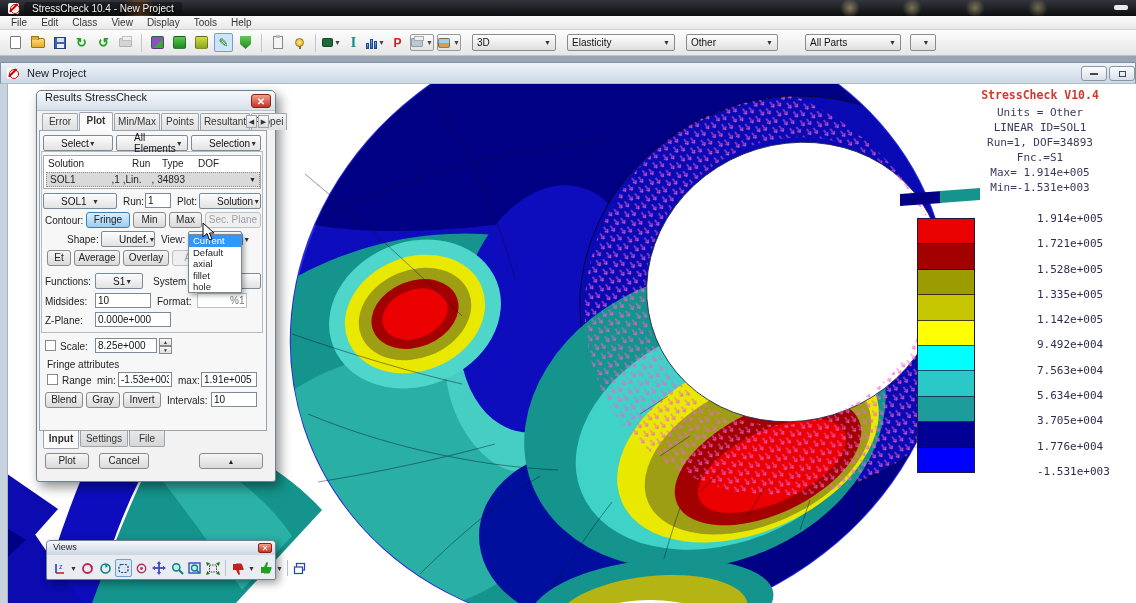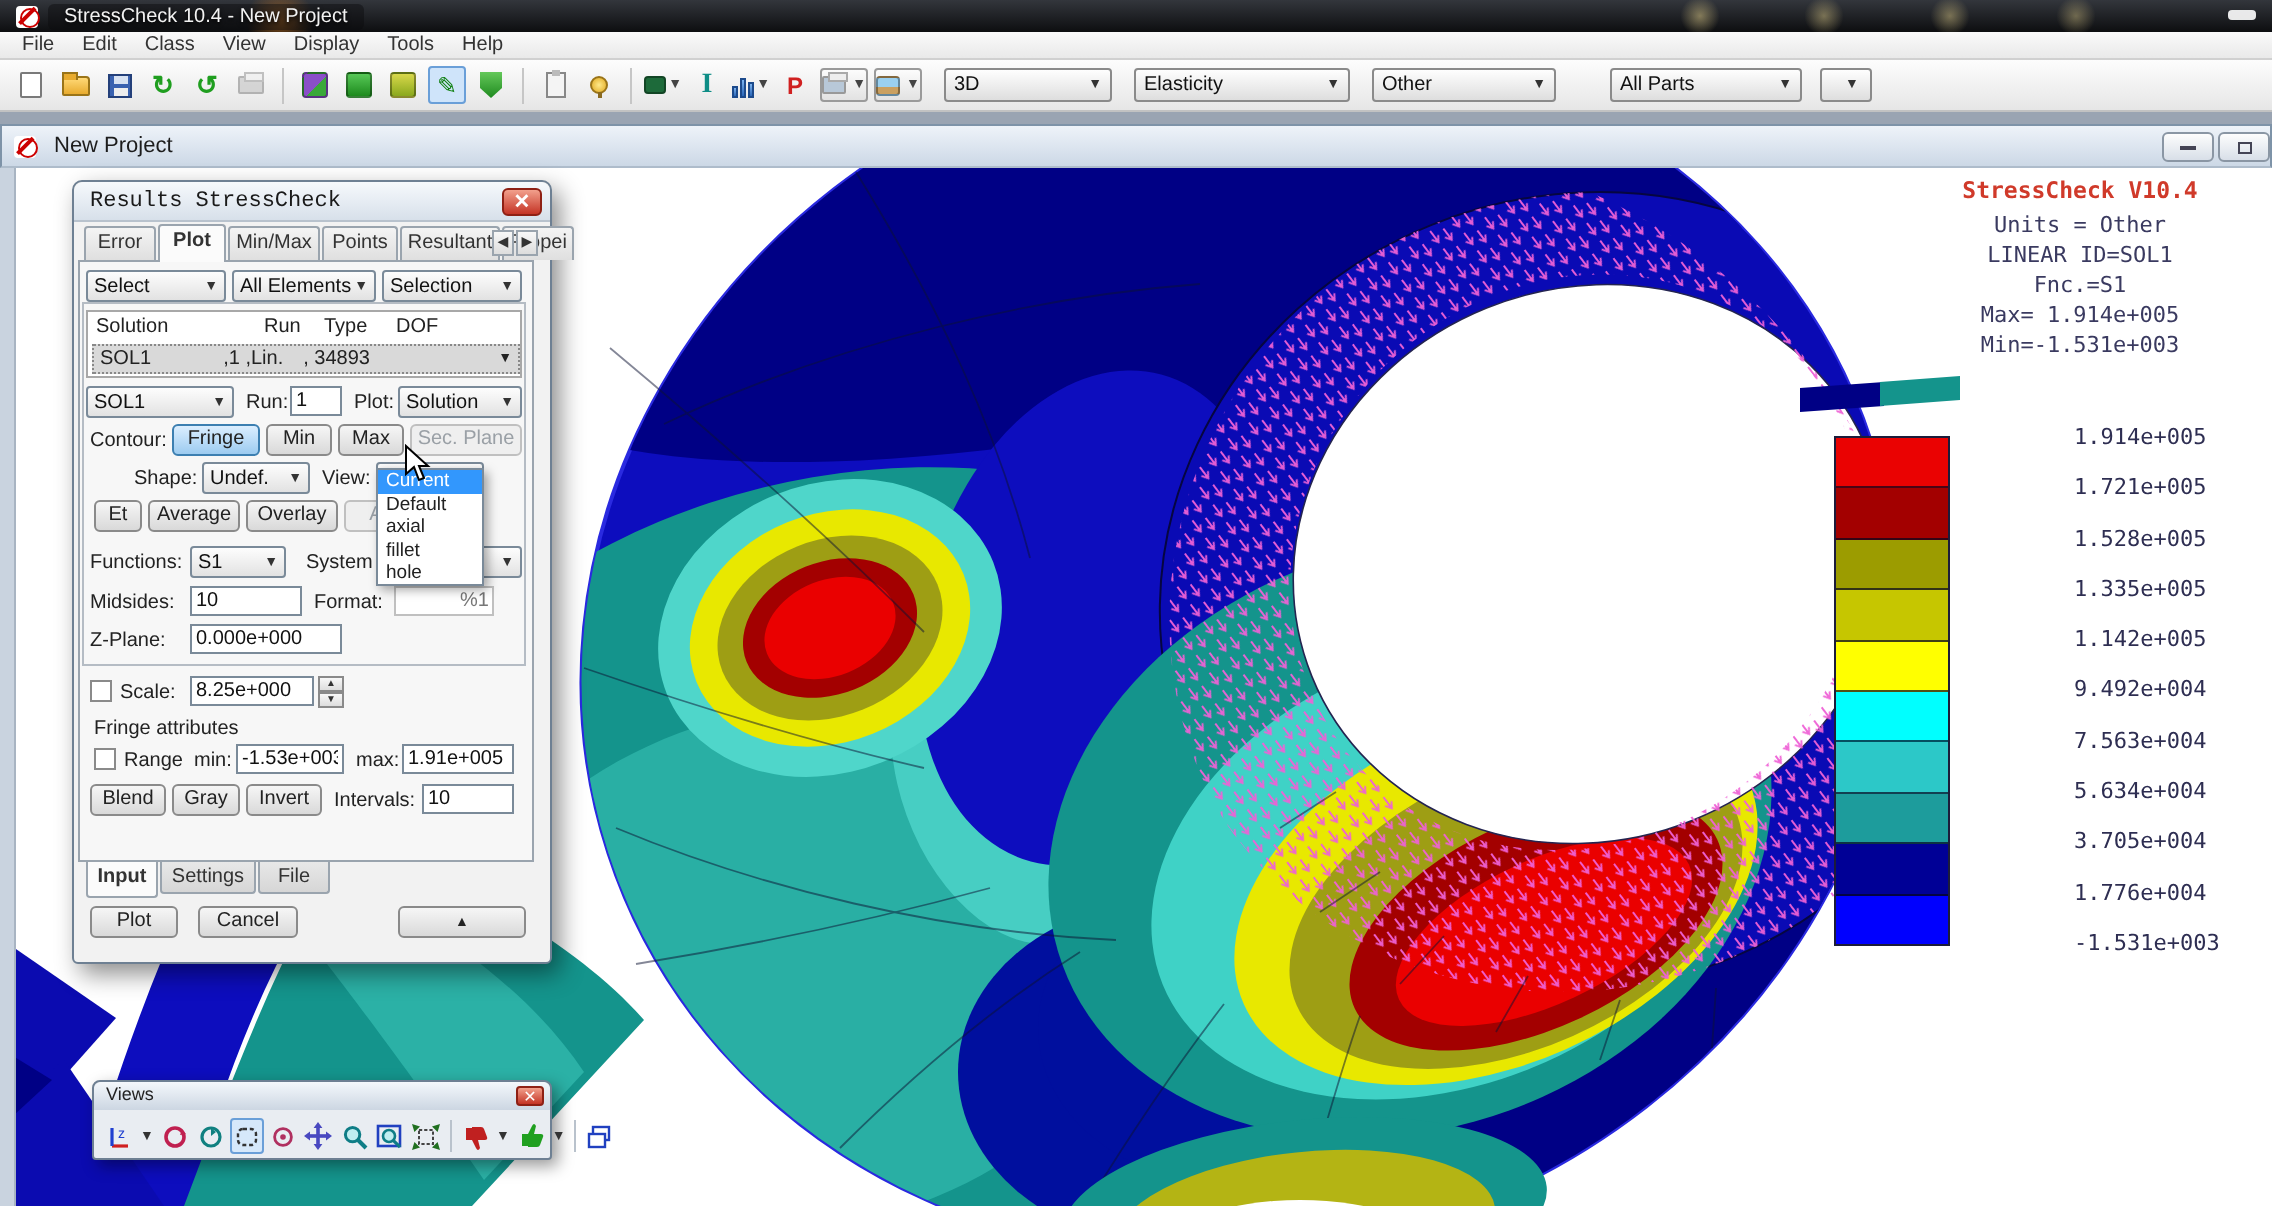--- a/index.html
+++ b/index.html
@@ -87,41 +87,41 @@
 
   
   .info{left:948px;top:4px;width:184px;text-align:center;font-family:"DejaVu Sans Mono",monospace;}
   .info .ttl{font-size:11.5px;font-weight:bold;margin-bottom:3px;}
   .info .ln{font-size:11px;line-height:15px;color:#3a3a60;white-space:pre;}
 
   
   .dialog{left:36px;top:90px;width:240px;height:392px;background:#f2f2f2;border:1px solid #6e8093;
     border-radius:5px 5px 3px 3px;box-shadow:4px 5px 12px rgba(0,0,0,.45);}
   .dlg-title{position:absolute;left:0;top:0;width:100%;height:20px;border-radius:5px 5px 0 0;
-    background:linear-gradient(#f6f9fc,#d7e0ea);border-bottom:1px solid #b8c2cd;display:flex;align-items:center;font-family:Liberation Mono, monospace;}
+    background:linear-gradient(#f6f9fc,#d7e0ea);border-bottom:1px solid #b8c2cd;display:flex;align-items:flex-start;}
   .dlg-title .t{margin-left:8px;font-size:11px;color:#1a1a1a;}
   .dlg-close{position:absolute;right:4px;top:3px;width:20px;height:14px;border-radius:3px;
     background:linear-gradient(#f2a08c,#c43425);border:1px solid #8e2014;color:#fff;font-size:10px;
     line-height:13px;text-align:center;font-weight:bold;}
   .tab{position:absolute;height:17px;top:22px;border:1px solid #9aa4ae;border-bottom:none;border-radius:2px 2px 0 0;
     background:linear-gradient(#f4f4f4,#dfdfdf);font-size:10px;text-align:center;padding-top:2px;color:#333;}
   .tab.active{background:#fbfbfb;height:19px;top:21px;z-index:3;font-weight:bold;}
   .tabspin{position:absolute;top:24px;width:11px;height:13px;border:1px solid #9aa4ae;background:linear-gradient(#f8f8f8,#ddd);
     font-size:7px;text-align:center;line-height:12px;color:#333;}
   .page{position:absolute;left:2px;top:39px;width:228px;height:301px;border:1px solid #9aa4ae;background:#f7f7f7;z-index:1;}
   .ctl-label{position:absolute;font-size:10px;color:#222;white-space:nowrap;}
   .inp{position:absolute;height:15px;border:1px solid #7a8a99;background:#fff;font-size:10px;
     font-family:"Liberation Sans",sans-serif;padding:0 2px;color:#111;}
   .w7btn{position:absolute;height:16px;border:1px solid #8a8a8a;border-radius:3px;
     background:linear-gradient(#f6f6f6,#d9d9d9);font-size:10px;text-align:center;padding-top:1px;color:#222;}
   .w7btn.blue{background:linear-gradient(#dbeeff,#9ccbf0);border-color:#3c7fb1;}
   .w7btn.dis{color:#9aa0a6;border-color:#c0c0c0;background:#efefef;}
   .dcombo{position:absolute;height:16px;border:1px solid #7a8a99;border-radius:2px;
     background:linear-gradient(#fdfdfd,#e2e2e2);display:flex;align-items:center;justify-content:space-between;
-    padding:0 3px;font-size:10px;color:#111;}
+    padding:0 17px;font-size:10px;color:#111;}
   .dcombo .car{font-size:7px;color:#333;}
   .groupbox{position:absolute;border:1px solid #a8a8a8;background:#fff;}
   .selrow{position:absolute;background:#d9d9d9;border:1px dotted #888;display:flex;align-items:center;font-size:10px;}
   .chk{position:absolute;width:11px;height:11px;border:1px solid #8a8a8a;background:#fff;}
   .popup{position:absolute;left:151px;top:143px;width:54px;height:59px;background:#fff;border:1px solid #7a8a99;
     box-shadow:2px 2px 5px rgba(0,0,0,.35);z-index:9;}
   .popup .opt{height:11.5px;font-size:9.5px;padding-left:4px;color:#222;line-height:11.5px;white-space:nowrap;}
   .popup .opt.sel{background:#3297fd;color:#fff;}
   .btab{position:absolute;height:16px;top:340px;border:1px solid #9aa4ae;border-top:none;border-radius:0 0 2px 2px;
     background:linear-gradient(#e8e8e8,#d6d6d6);font-size:10px;text-align:center;padding-top:2px;color:#333;z-index:2;}
@@ -375,20 +375,21 @@
     <div class="abs legend-label" style="top:280px">7.563e+004</div>
     <div class="abs legend-label" style="top:305px">5.634e+004</div>
     <div class="abs legend-label" style="top:330px">3.705e+004</div>
     <div class="abs legend-label" style="top:356px">1.776e+004</div>
     <div class="abs legend-label" style="top:381px">-1.531e+003</div>
 
     <div class="abs info">
       <div class="ttl" style="color:#d03a2a;">StressCheck V10.4</div>
       <div class="ln">Units = Other</div>
       <div class="ln">LINEAR ID=SOL1</div>
+      <div class="ln">Run=1, DOF=34893</div>
       <div class="ln">Fnc.=S1</div>
       <div class="ln">Max= 1.914e+005</div>
       <div class="ln">Min=-1.531e+003</div>
     </div>
   </div>
   <div class="abs vframe"></div>
 
   <div class="abs dialog">
     <div class="dlg-title">
       <span class="t">Results StressCheck</span>

